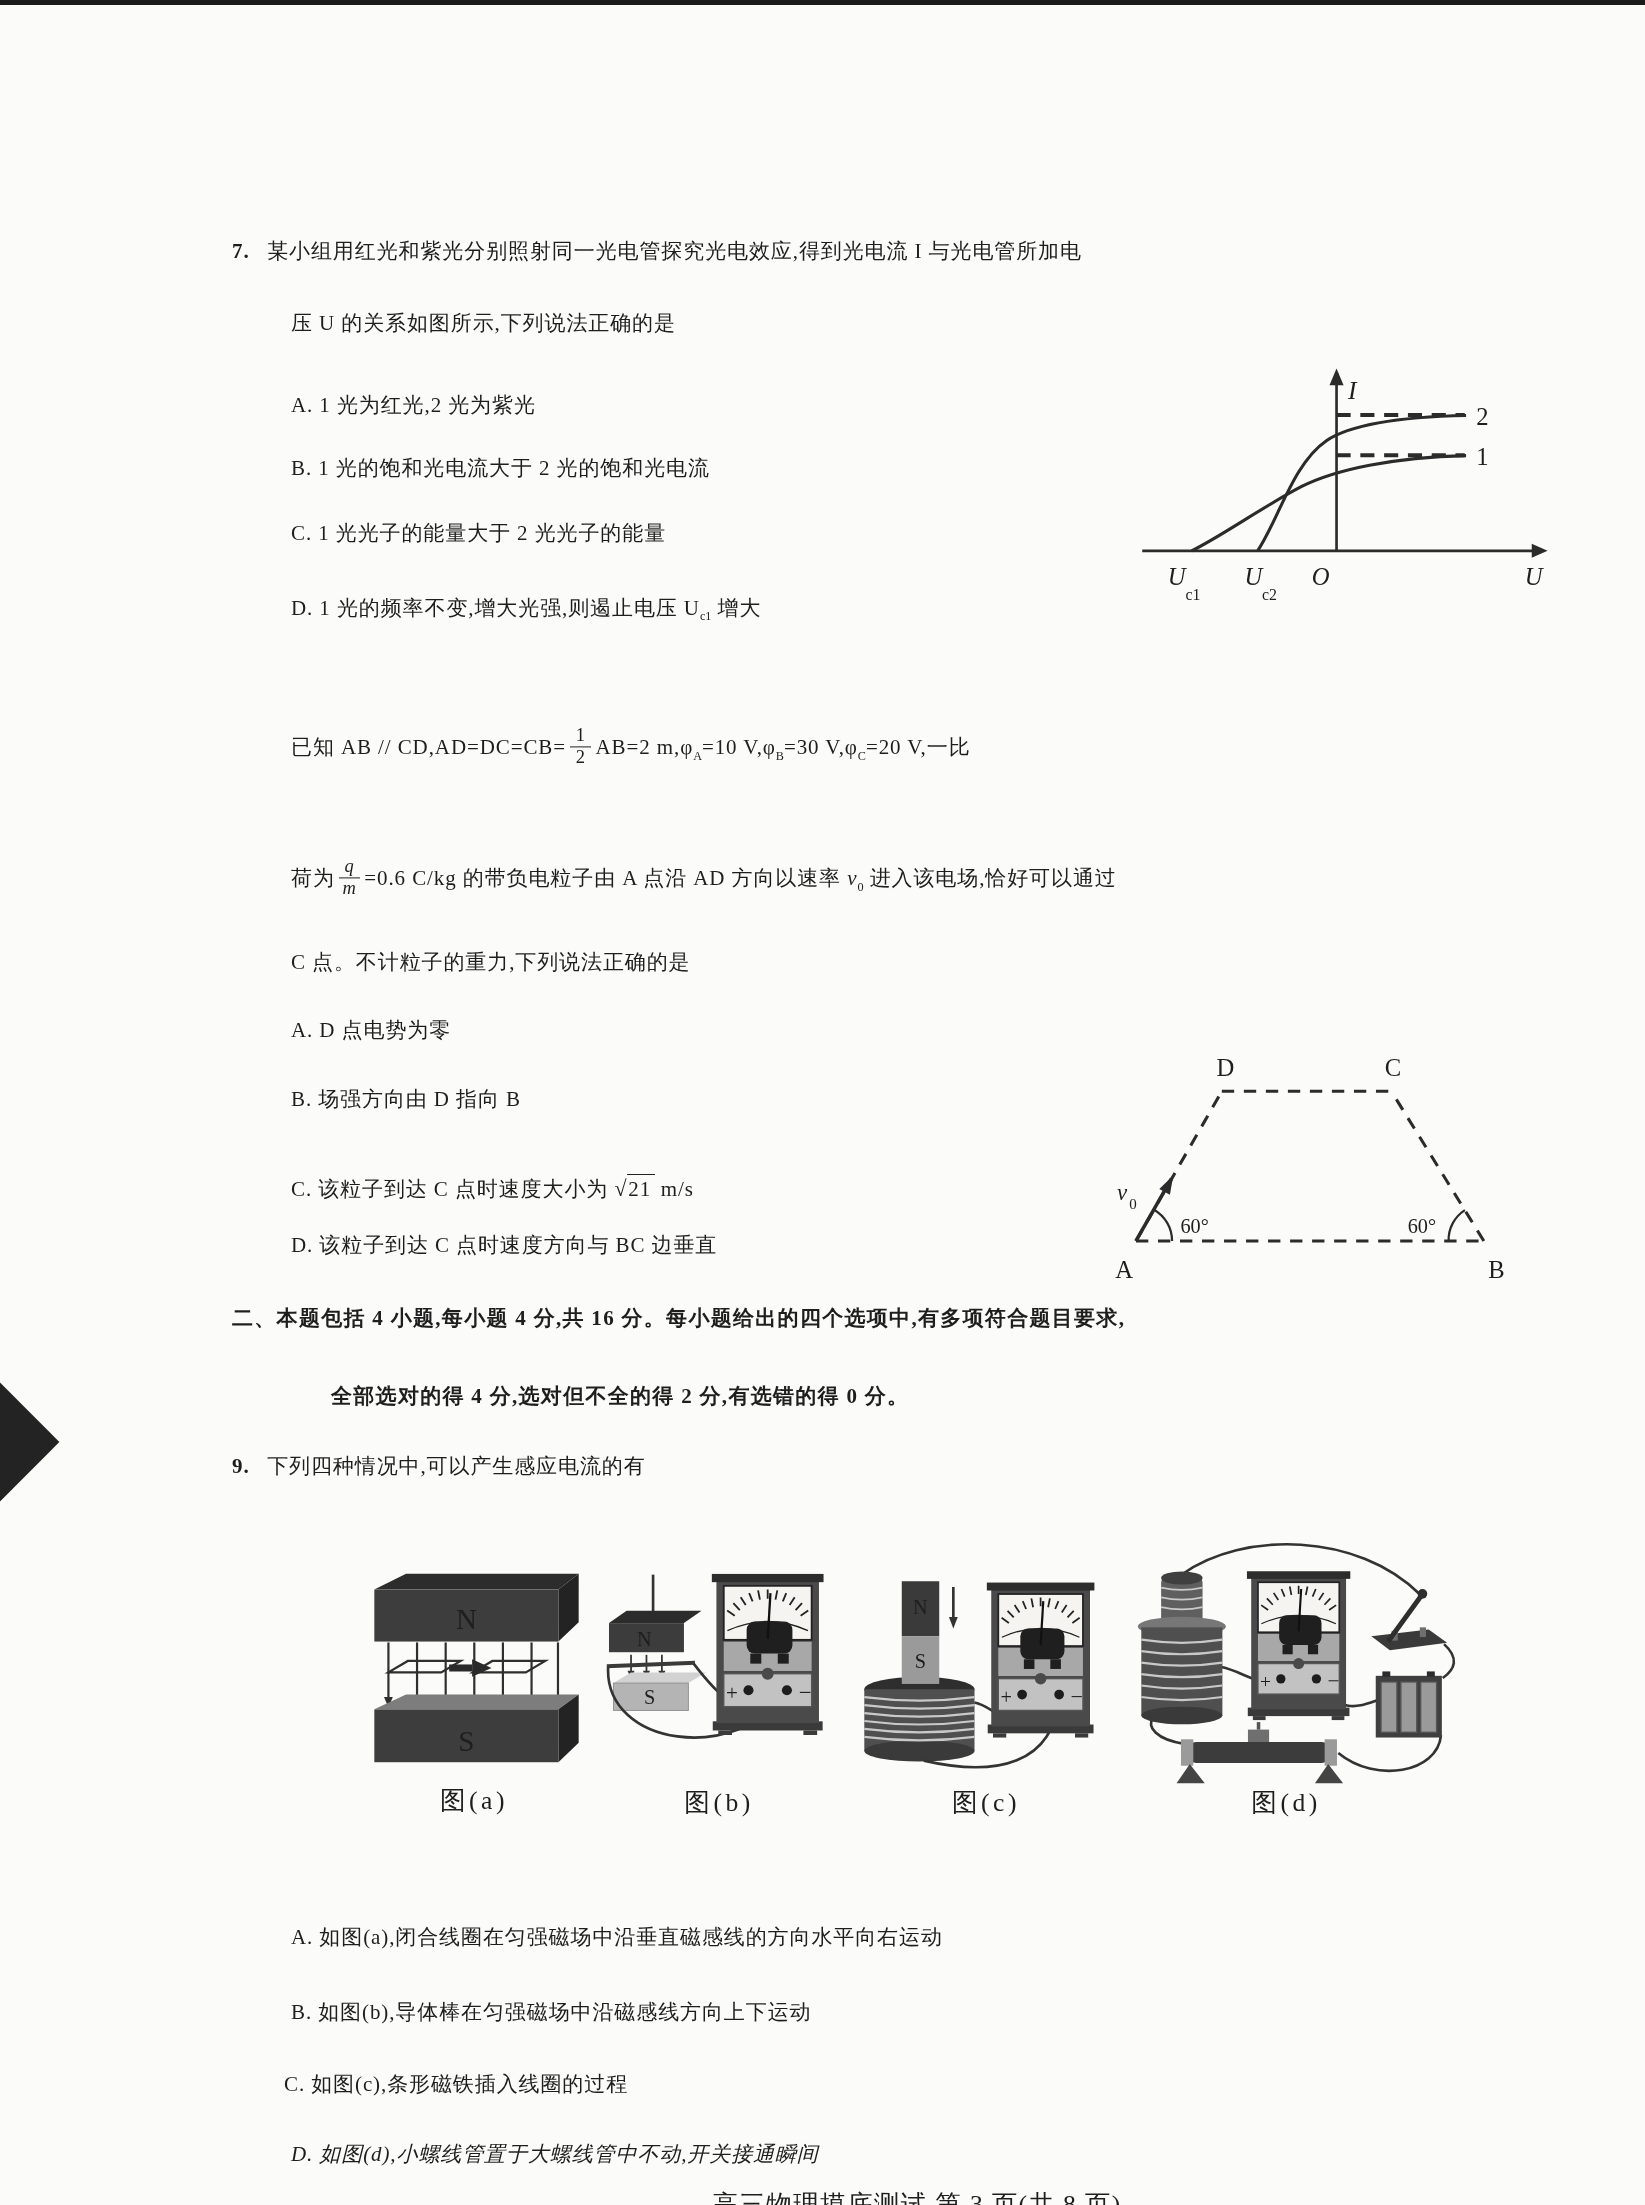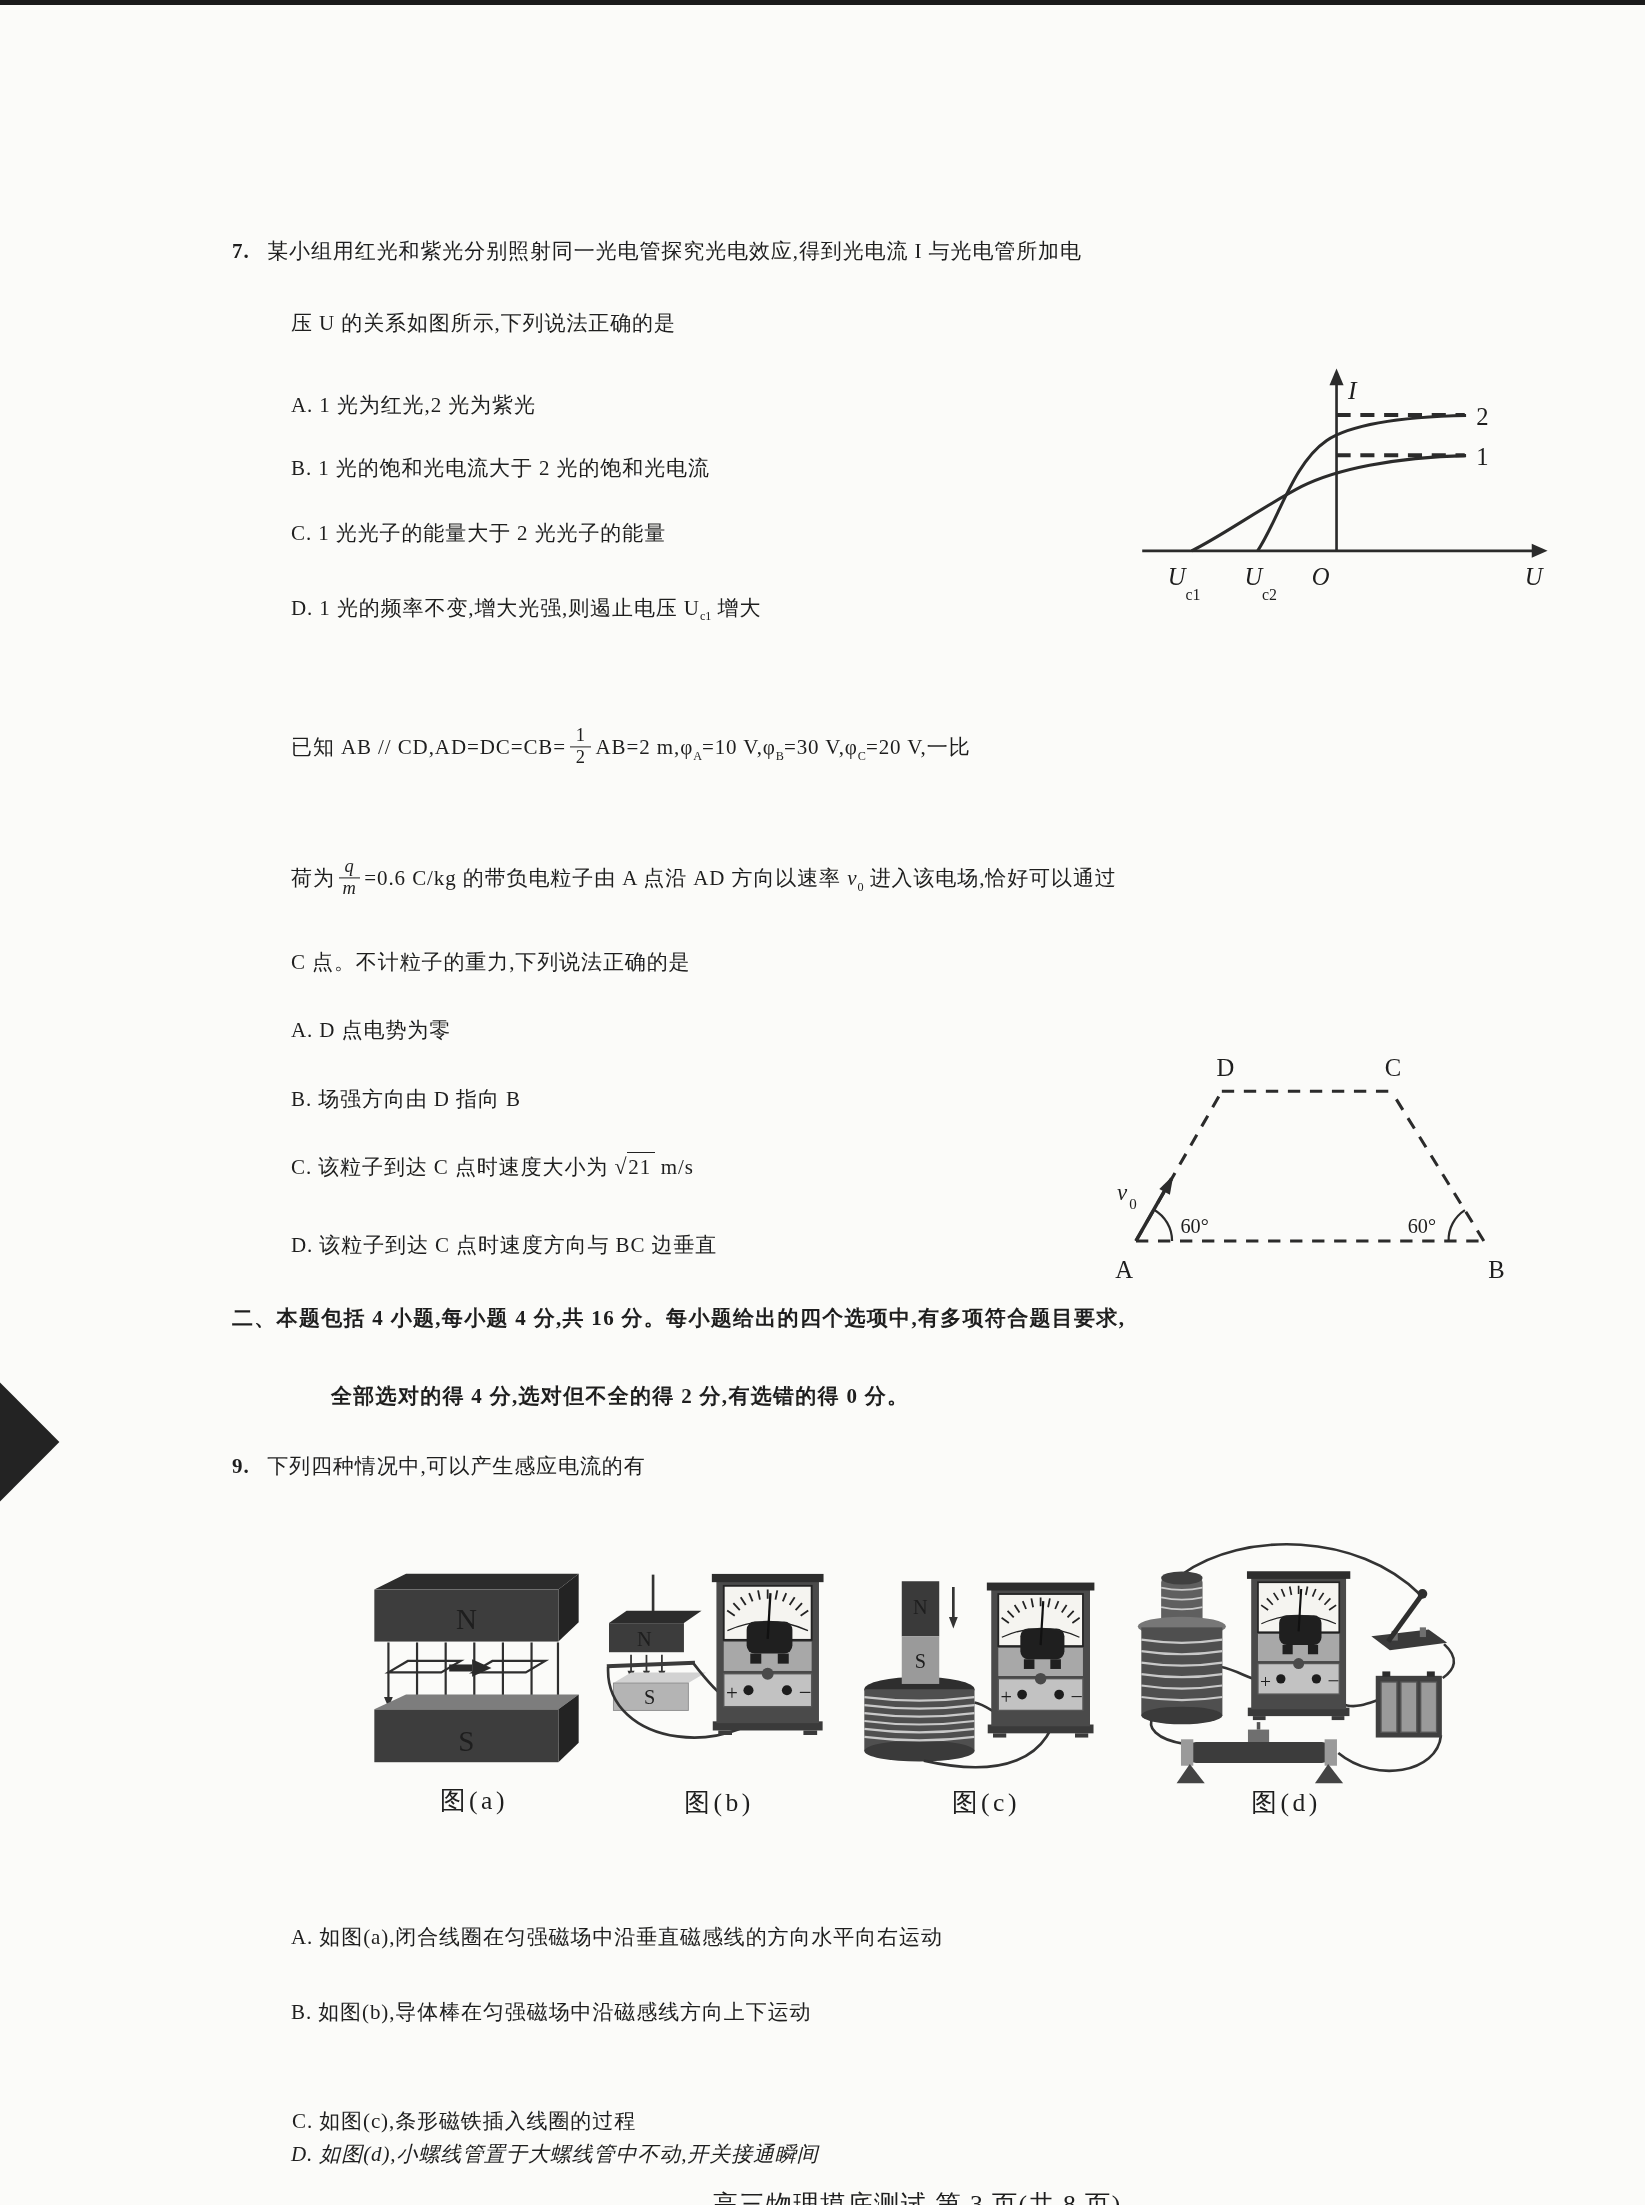--- a/index.html
+++ b/index.html
@@ -7,21 +7,21 @@
         font-family:"Liberation Serif","DejaVu Serif",serif;color:#1e1e1e;}
   .line{position:absolute;white-space:nowrap;font-size:21px;letter-spacing:0.9px;line-height:1.3;}
   .qnum{font-weight:bold;margin-right:17.6px;}
   .bold{font-weight:bold;letter-spacing:1.3px;}
   sub{font-size:0.58em;letter-spacing:0;}
   .frac{display:inline-block;vertical-align:middle;text-align:center;line-height:1.02;font-size:0.88em;margin:0 4.4px;transform:translateY(-2.6px);}
   .frac .fn{display:block;border-bottom:1.8px solid #222;padding:0 5.3px 1.3px;}
   .frac .fd{display:block;padding-top:1.3px;}
   .sqrt{white-space:nowrap;}
   .sqrt .rt{font-size:1.05em;}
-  .sqrt .rad{display:inline-block;border-top:1.8px solid #222;padding:0.9px 3.5px 0 0.9px;}
+  .sqrt .rad{display:inline-block;border-top:1.8px solid #222;padding:0.9px 3.5px 0 0.9px;margin-top:22px;}
   .cap{position:absolute;font-size:25.6px;letter-spacing:3.5px;transform:translateX(-50%);white-space:nowrap;}
   .footer{position:absolute;left:917px;top:2187px;transform:translateX(-50%);font-size:25.6px;letter-spacing:1.3px;white-space:nowrap;}
   .topband{position:absolute;left:0;top:0;width:1645px;height:5.3px;background:#1b1b1b;}
   .edge-diamond{position:absolute;left:-42px;top:1400px;width:84px;height:84px;background:#232323;transform:rotate(45deg);}
   svg{position:absolute;overflow:visible;}
   svg text{font-family:"Liberation Serif","DejaVu Serif",serif;fill:#1e1e1e;}
   .it{font-style:italic;}
 </style>
 </head>
 <body>
@@ -290,19 +290,19 @@
       <rect x="158" y="484" width="28" height="60" fill="#9a9a9a"></rect>
       <rect x="484" y="484" width="28" height="60" fill="#9a9a9a"></rect>
       <polygon points="178,540 148,584 212,584" fill="#444"></polygon>
       <polygon points="492,540 462,584 526,584" fill="#444"></polygon>
     </g>
   </svg>
   <div class="cap" style="left:1242px;top:1785px;margin-left:44px;">图(d)</div>
 
   <div class="line" style="left:291px;top:1924px;text-align:right;">A. 如图(a),闭合线圈在匀强磁场中沿垂直磁感线的方向水平向右运动</div>
   <div class="line" style="left:291px;top:1999px;">B. 如图(b),导体棒在匀强磁场中沿磁感线方向上下运动</div>
-  <div class="line" style="left:292px;top:2071px;margin-top:37px;">C. 如图(c),条形磁铁插入线圈的过程</div>
+  <div class="line" style="left:284px;top:2071px;">C. 如图(c),条形磁铁插入线圈的过程</div>
   <div class="line" style="left:291px;top:2141px;font-style:italic;">D. 如图(d),小螺线管置于大螺线管中不动,开关接通瞬间</div>
 
   <div class="footer">高三物理摸底测试  第 3 页(共 8 页)</div>
 
 </div>
 
 
 </body></html>

